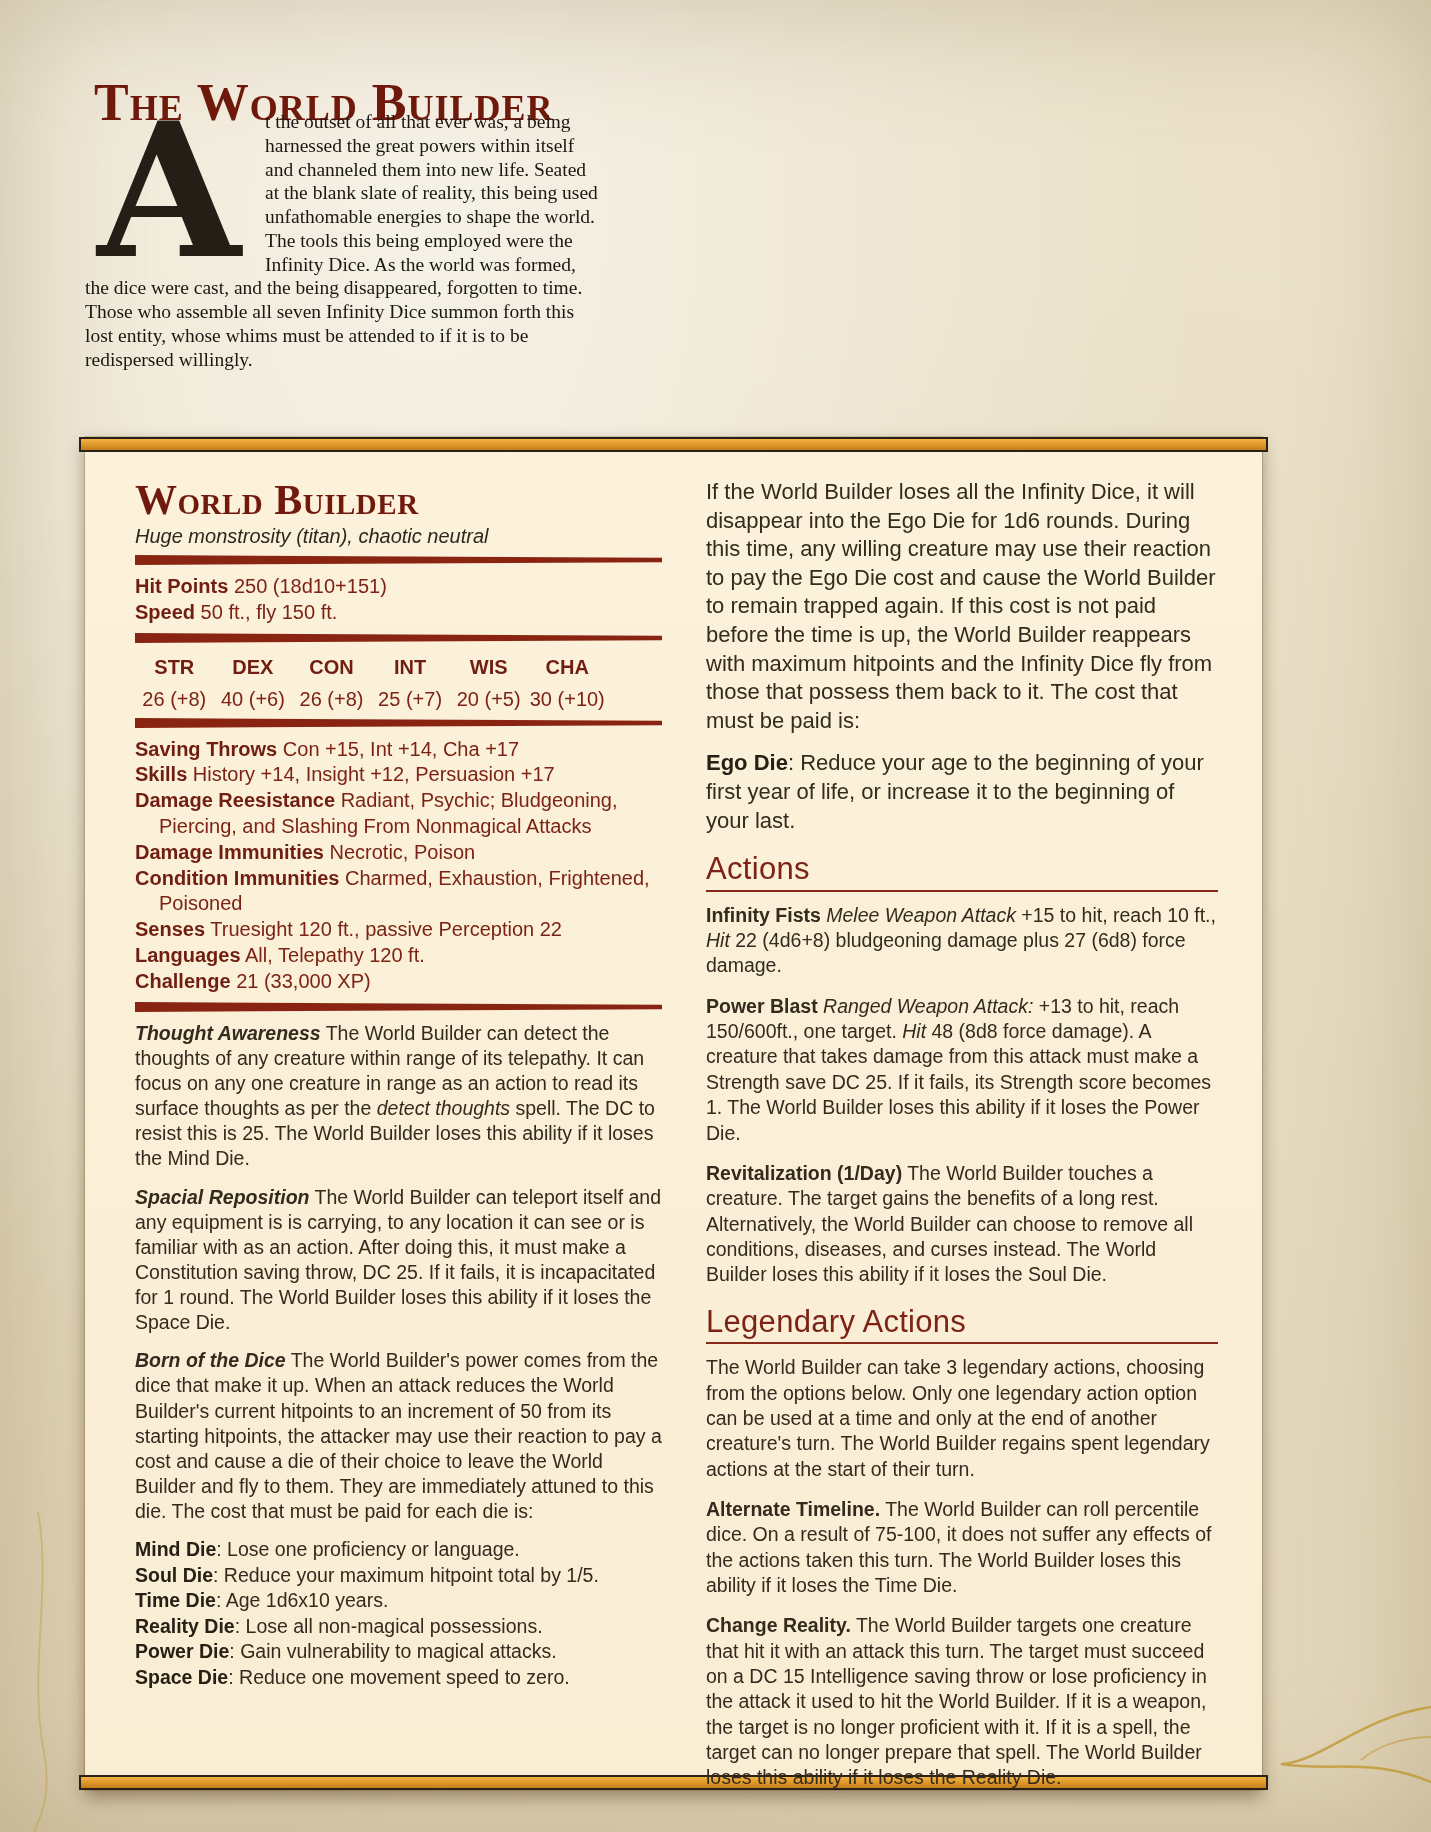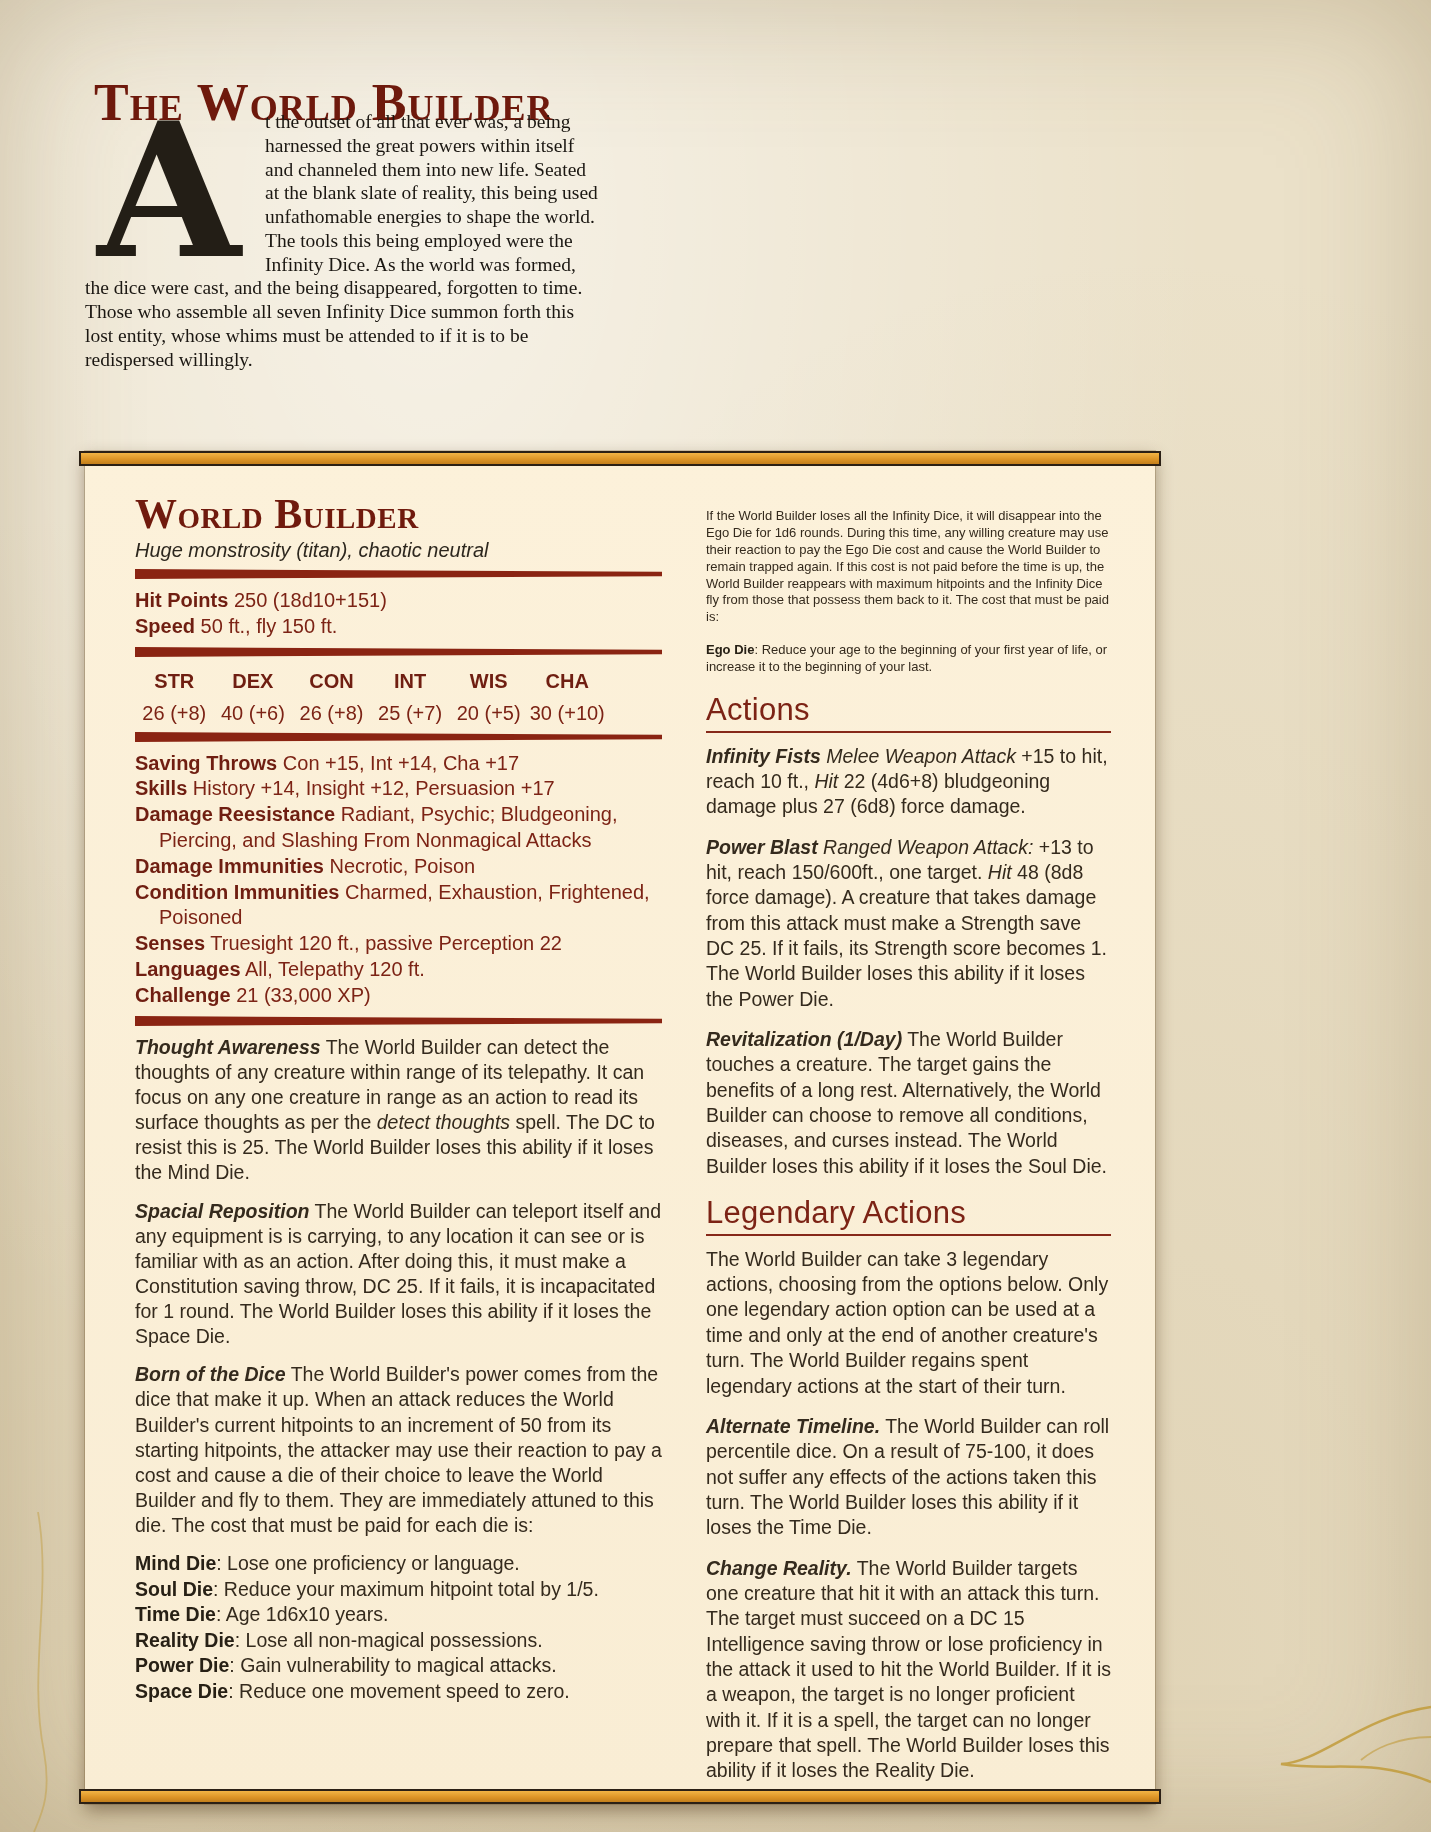--- a/index.html
+++ b/index.html
@@ -25,21 +25,21 @@
     font-family:"Liberation Serif", serif;font-size:19.5px;line-height:1.22;
     color:#1b1712;text-align:left;
   }
   .dropcap{
     float:left;width:168px;height:152px;margin:6px 12px 0 0;
     font-family:"DejaVu Serif", serif;font-weight:bold;
     font-size:185px;line-height:.82;text-align:center;color:#231e16;
   }
   
   .statblock{
-    position:absolute;left:85px;top:451px;width:1070px;height:1353px;
+    position:absolute;left:85px;top:437px;width:1177px;height:1353px;
     background:linear-gradient(#fcf1da,#f9edd4);
     box-shadow:0 7px 16px rgba(70,45,15,.45), 0 0 0 1px rgba(120,90,40,.25);
   }
   .goldbar{
     position:absolute;left:-6px;right:-6px;height:11px;
     background:linear-gradient(#f2b445,#dd9527 55%,#c37f1c);
     border:2px solid #2b2015;box-sizing:content-box;
   }
   .goldbar.top{top:0;}
   .goldbar.bottom{bottom:0;}
@@ -61,28 +61,28 @@
   .abilities{display:flex;width:472px;margin:13px 0 2px;}
   .ab{width:78.6px;text-align:center;}
   .ab-nm{font-weight:bold;font-size:20px;color:#6f1e11;margin-bottom:9px;}
   .ab-sc{font-size:20px;color:#7c2315;}
   .prop{font-size:20px;line-height:1.29;color:#7c2315;padding-left:24px;text-indent:-24px;}
   .trait{font-size:19.5px;line-height:1.29;color:#342a1d;margin:0 0 13px;}
   .tname{font-weight:bold;font-style:italic;}
   .tem{font-style:italic;}
   .die-line{font-size:19.5px;line-height:1.31;color:#342a1d;}
   .die-line b{font-weight:bold;color:#272015;}
-  .rp{font-size:13px;line-height:1.3;color:#342a1d;margin:16px 0 14px;}
+  .rp{font-size:22px;line-height:1.3;color:#342a1d;margin:0 0 14px;}
   .rp b{font-weight:bold;color:#272015;}
   .section-h{
     font-size:31px;font-weight:400;color:#7c2315;letter-spacing:.3px;
     border-bottom:2px solid #86291a;padding-bottom:3px;margin:16px 0 11px;line-height:1.15;
   }
   .action{font-size:19.5px;line-height:1.3;color:#342a1d;margin:0 0 15px;}
-  .aname{font-weight:bold;font-style:italic;text-align:right;}
+  .aname{font-weight:bold;text-align:right;}
   .aatk{font-style:italic;}
   .ahit{font-style:italic;}
   
   .flourish{position:absolute;pointer-events:none;}
 </style>
 </head>
 <body>
 
 <div class="vignette"></div>
 

